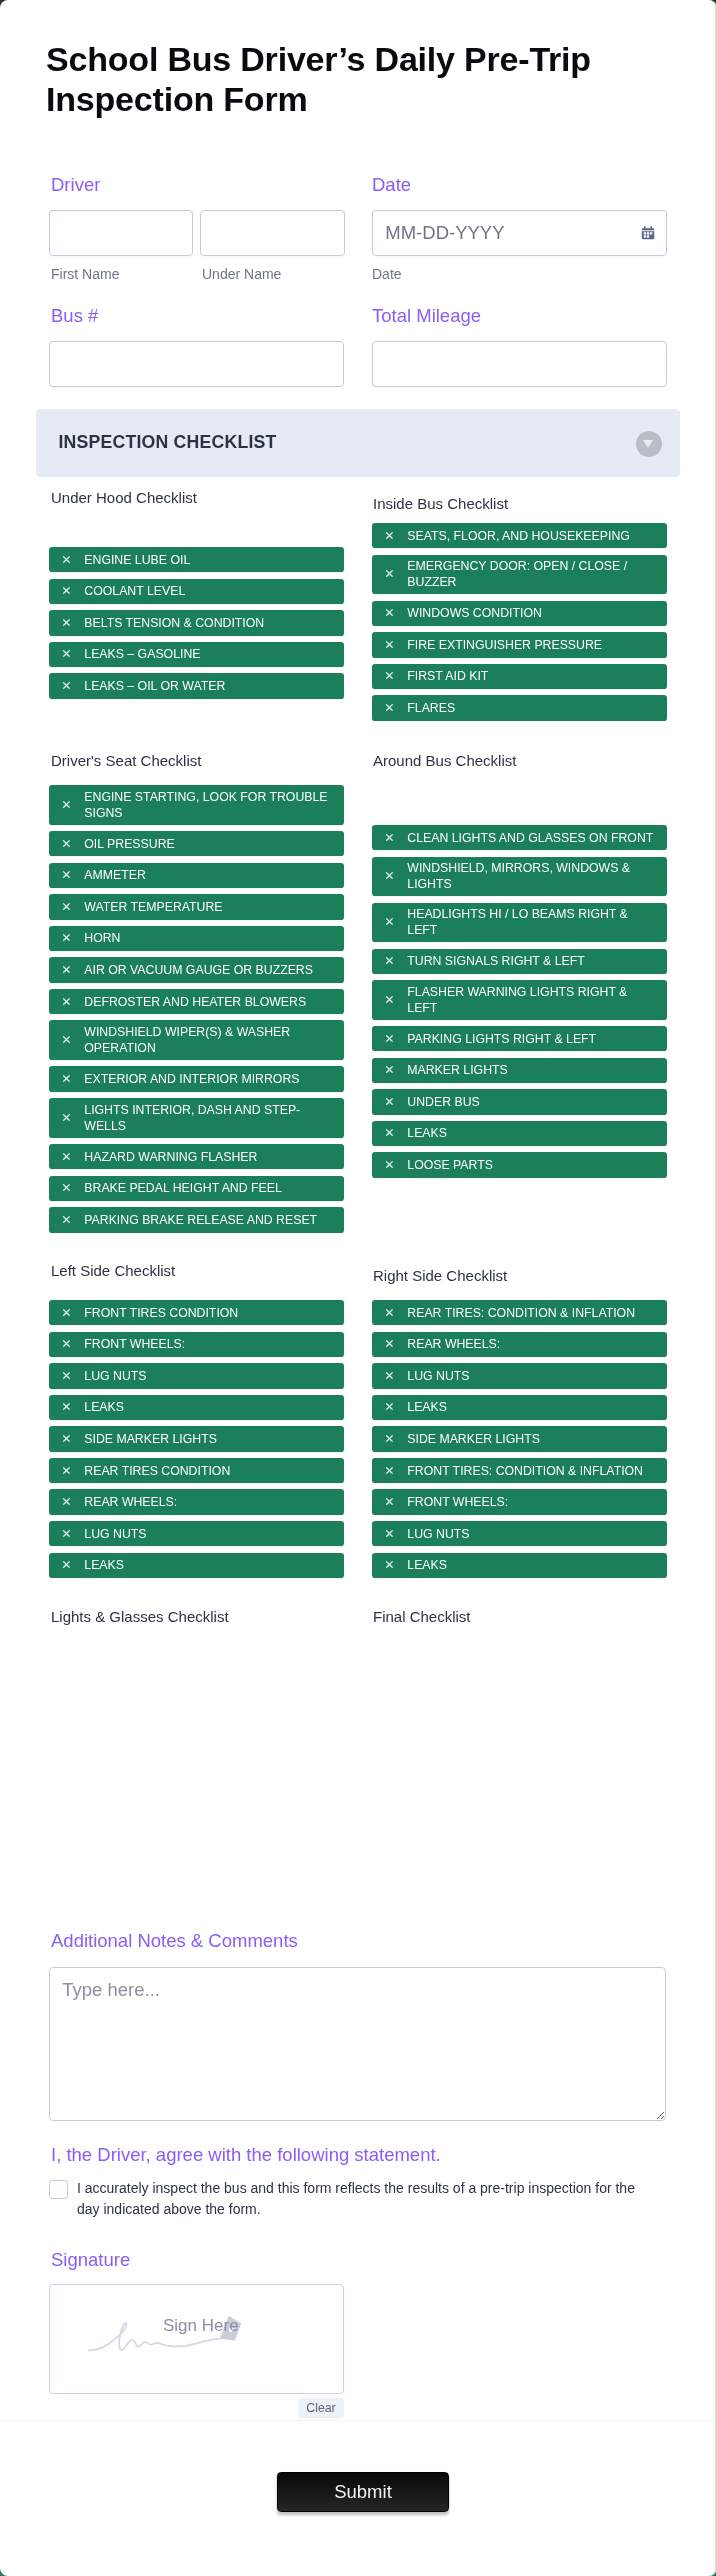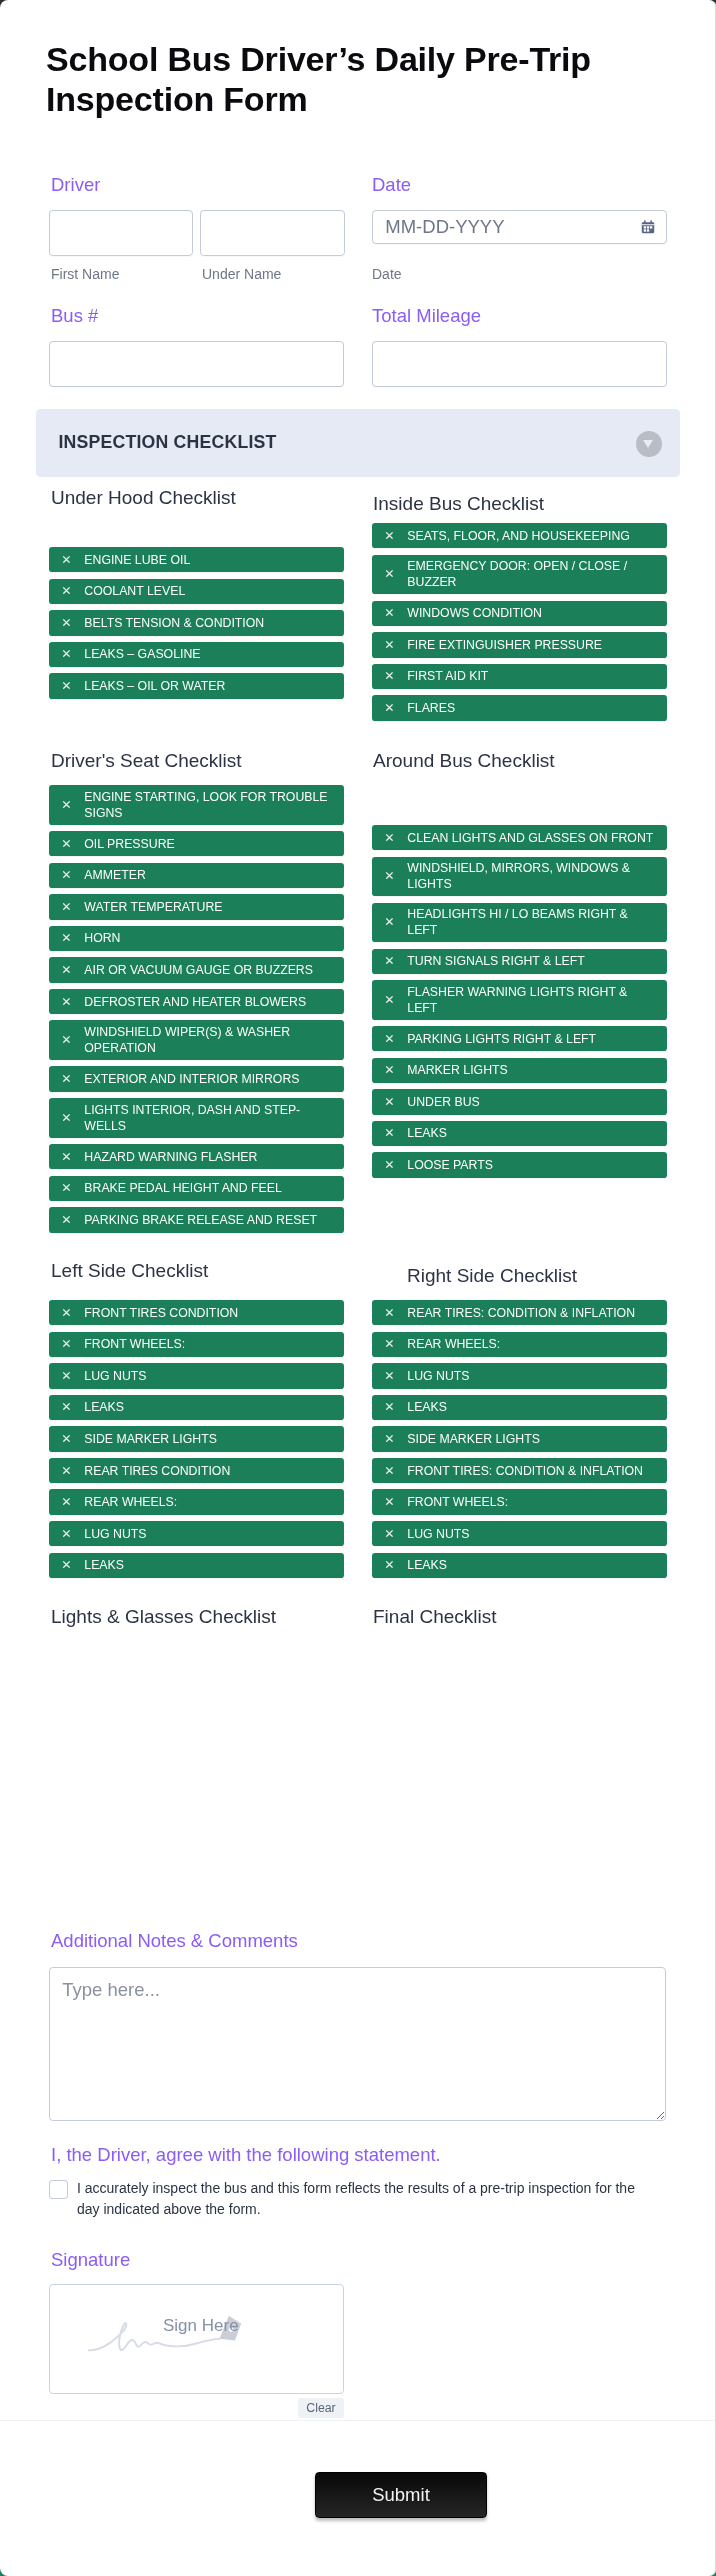--- a/index.html
+++ b/index.html
@@ -45,21 +45,21 @@
   }
   .section-header .toggle {
     position: absolute; right: 18.5px; top: 21.6px; width: 26px; height: 26px; border-radius: 50%;
     background: #b9bdc6;
   }
   .section-header .toggle::after {
     content: ""; position: absolute; left: 7.7px; top: 9.2px;
     border-left: 5.4px solid transparent; border-right: 5.4px solid transparent; border-top: 8.5px solid #e6eaf4;
   }
   .col-head {
-    position: absolute; font-size: 19px; color: #2c3345; line-height: 23px;
+    position: absolute; font-size: 15px; color: #2c3345; line-height: 23px;
   }
   .list { position: absolute; width: 295px; }
   .item {
     display: flex; align-items: center;
     background: #1b7f5a; color: #ffffff; border-radius: 3.1px;
     min-height: 25.4px; margin-bottom: 6.2px; padding: 3.9px 9.2px 3.9px 12.3px;
     font-size: 12.3px; line-height: 16px; text-transform: uppercase;
     box-shadow: 0 0.8px 0 rgba(0,0,0,0.06);
   }
   .item .x {
@@ -88,43 +88,42 @@
     position: absolute; left: 113px; top: 31px; font-size: 17px; color: #8791a6;
   }
   .sig-box svg { position: absolute; left: 31px; top: 23px; }
   .clear-btn {
     position: absolute; left: 298px; top: 2398px; width: 46px; height: 20px;
     background: #eef1f6; border: none; border-radius: 3.1px; font-size: 12.3px; color: #5b6478;
     font-family: "Liberation Sans", sans-serif;
   }
   .divider { position: absolute; left: 0; top: 2420px; width: 715px; height: 0.8px; background: #eef2f7; }
   .submit {
-    position: absolute; left: 277px; top: 2472px; width: 172px; height: 46px;
+    position: absolute; left: 277px; top: 2472px; width: 172px; height: 40px;
     background: linear-gradient(180deg, #080808, #262626); color: #f2f2f2;
     border: 0.8px solid #000; border-radius: 3.9px; font-size: 18.5px;
     box-shadow: 0 2.3px 3.1px rgba(0,0,0,0.25);
     font-family: "Liberation Sans", sans-serif;
-    margin-left: 38px;
   }
 </style>
 </head>
 <body>
 
 <div class="card">
 
   <h1 class="title">School Bus Driver’s Daily Pre-Trip Inspection Form</h1>
 
   <div class="label" style="left:51px; top:173px;">Driver</div>
   <div class="input" style="left:49px; top:210px; width:144px; height:46px;"></div>
   <div class="input" style="left:200px; top:210px; width:145px; height:46px;"></div>
   <div class="sublabel" style="left:51px; top:266px;">First Name</div>
   <div class="sublabel" style="left:202px; top:266px;">Under Name</div>
 
   <div class="label" style="left:372px; top:173px;">Date</div>
-  <div class="input" style="left:372px; top:210px; width:295px; height:34px;">
+  <div class="input" style="left:372px; top:210px; width:295px; height:46px;">
     <span class="ph">MM-DD-YYYY</span>
     <svg class="cal-icon" viewBox="0 0 18 18">
       <rect x="1" y="3" width="16" height="14" rx="1.5" fill="#5a6585"></rect>
       <rect x="4" y="0.5" width="2" height="4" fill="#5a6585"></rect>
       <rect x="12" y="0.5" width="2" height="4" fill="#5a6585"></rect>
       <rect x="1" y="5.5" width="16" height="1.2" fill="#ffffff"></rect>
       <rect x="3.5" y="8" width="3" height="3" fill="#fff"></rect>
       <rect x="7.5" y="8" width="3" height="3" fill="#fff"></rect>
       <rect x="11.5" y="8" width="3" height="3" fill="#fff"></rect>
       <rect x="3.5" y="12" width="3" height="3" fill="#fff"></rect>
@@ -328,21 +327,21 @@
       <div class="item">
         <span class="x">✕</span>
         <span class="t">LUG NUTS</span>
       </div>
       <div class="item">
         <span class="x">✕</span>
         <span class="t">LEAKS</span>
       </div>
     </div>
 
-  <div class="col-head" style="left:373px; top:1264px;margin-left:34px;">Right Side Checklist</div>
+  <div class="col-head" style="left:373px; top:1264px;">Right Side Checklist</div>
   <div class="list" style="left:372px; top:1300px;">
       <div class="item">
         <span class="x">✕</span>
         <span class="t">REAR TIRES: CONDITION &amp; INFLATION</span>
       </div>
       <div class="item">
         <span class="x">✕</span>
         <span class="t">REAR WHEELS:</span>
       </div>
       <div class="item">

